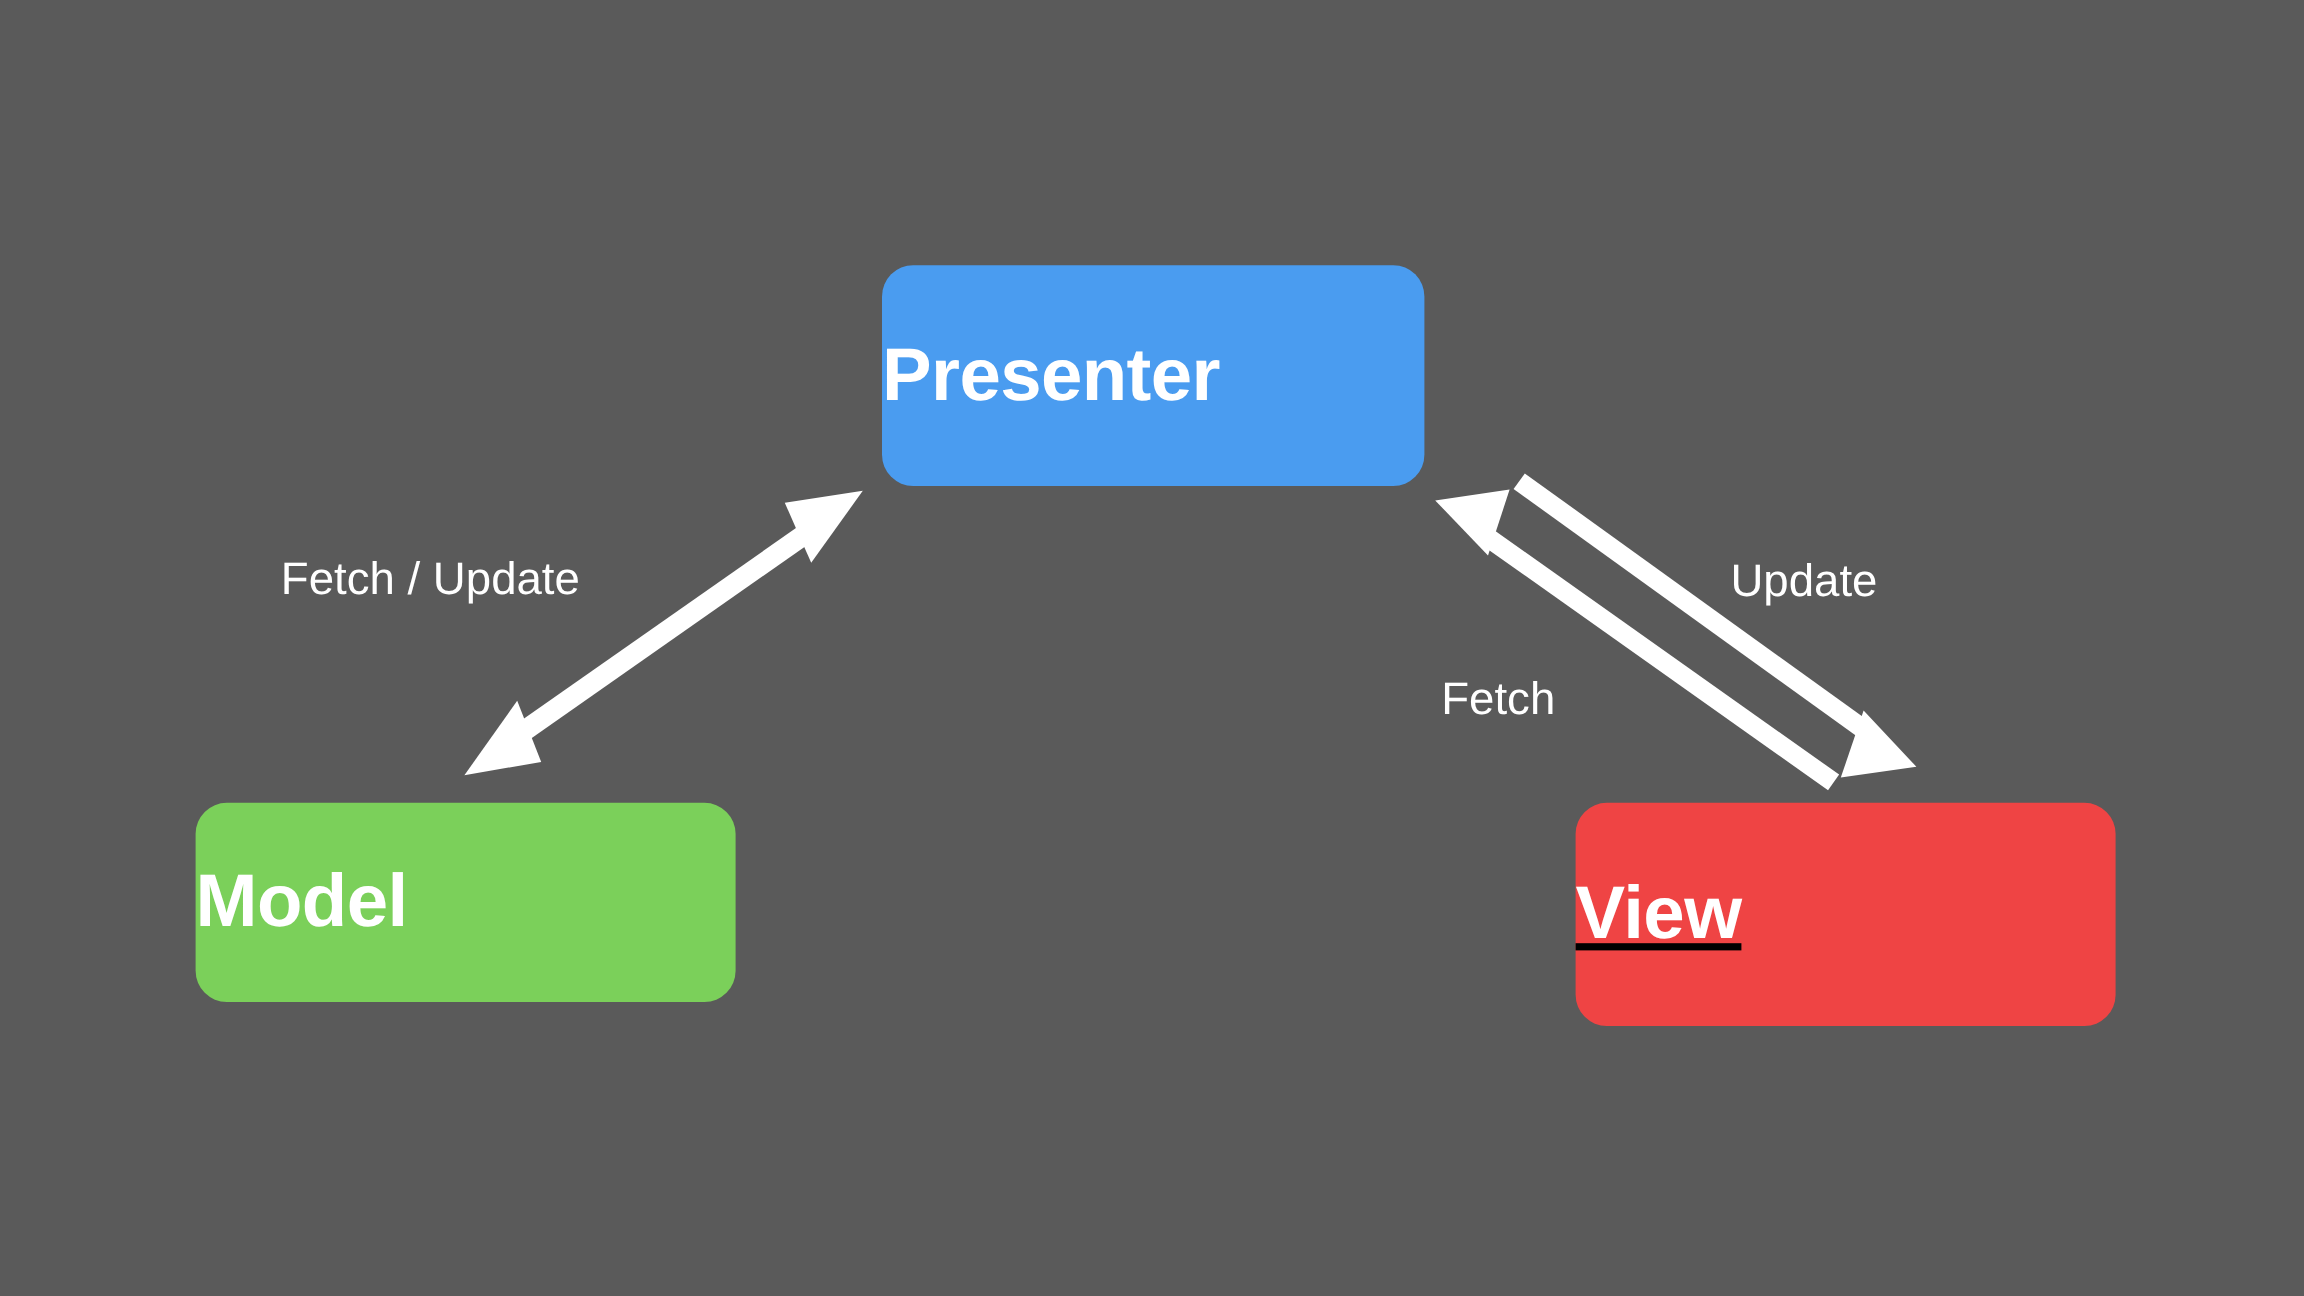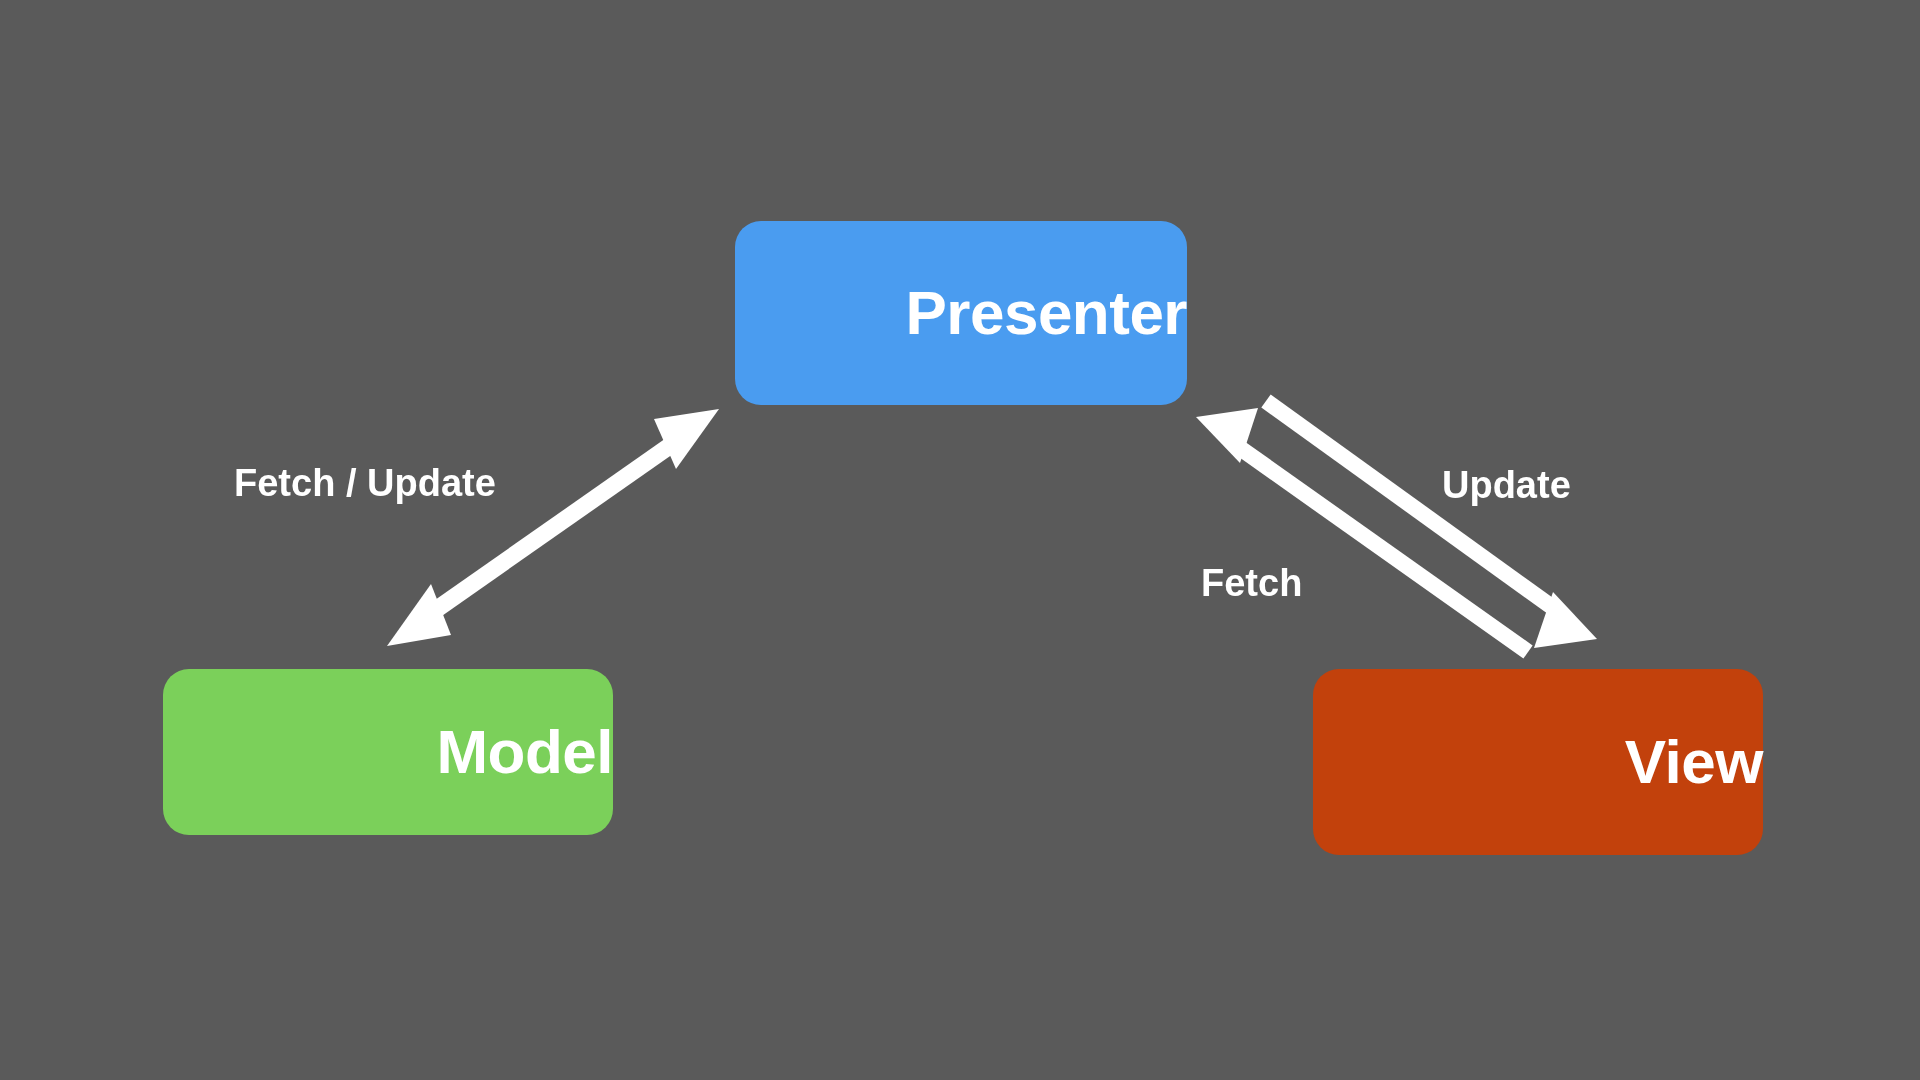--- a/index.html
+++ b/index.html
@@ -19,21 +19,21 @@
     position: absolute;
     left: 0;
     top: 0;
     width: 1920px;
     height: 1080px;
   }
   .node {
     position: absolute;
     display: flex;
     align-items: center;
-    justify-content: flex-end;
+    justify-content: flex-start;
     border-radius: 26px;
     box-sizing: border-box;
   }
   .node-label {
     color: #ffffff;
     font-family: "Liberation Sans", sans-serif;
     font-weight: bold;
     font-size: 62px;
     line-height: 1;
     letter-spacing: -0.5px;
@@ -54,21 +54,21 @@
   #node-view {
     left: 1313px;
     top: 669px;
     width: 450px;
     height: 186px;
   }
   .edge-label {
     position: absolute;
     color: #ffffff;
     font-family: "Liberation Sans", sans-serif;
-    font-weight: bold;
+    font-weight: normal;
     font-size: 38px;
     line-height: 1;
     white-space: nowrap;
   }
   #label-fetch-update {
     left: 234px;
     top: 464px;
   }
   #label-reflect {
     left: 1442px;
@@ -106,21 +106,21 @@
   </svg>
 
   <div class="node" id="node-presenter" style="background:#4a9cf0;">
     <span class="node-label">Presenter</span>
   </div>
 
   <div class="node" id="node-model" style="background:#7bd05a;">
     <span class="node-label">Model</span>
   </div>
 
-  <div class="node" id="node-view" style="background:#c2410c;">
+  <div class="node" id="node-view" style="background:#ef4444;text-decoration:underline;">
     <span class="node-label">View</span>
   </div>
 
   <div class="edge-label" id="label-fetch-update">Fetch / Update</div>
 
   <div class="edge-label" id="label-reflect">Update</div>
 
   <div class="edge-label" id="label-action">Fetch</div>
 
 </div>

